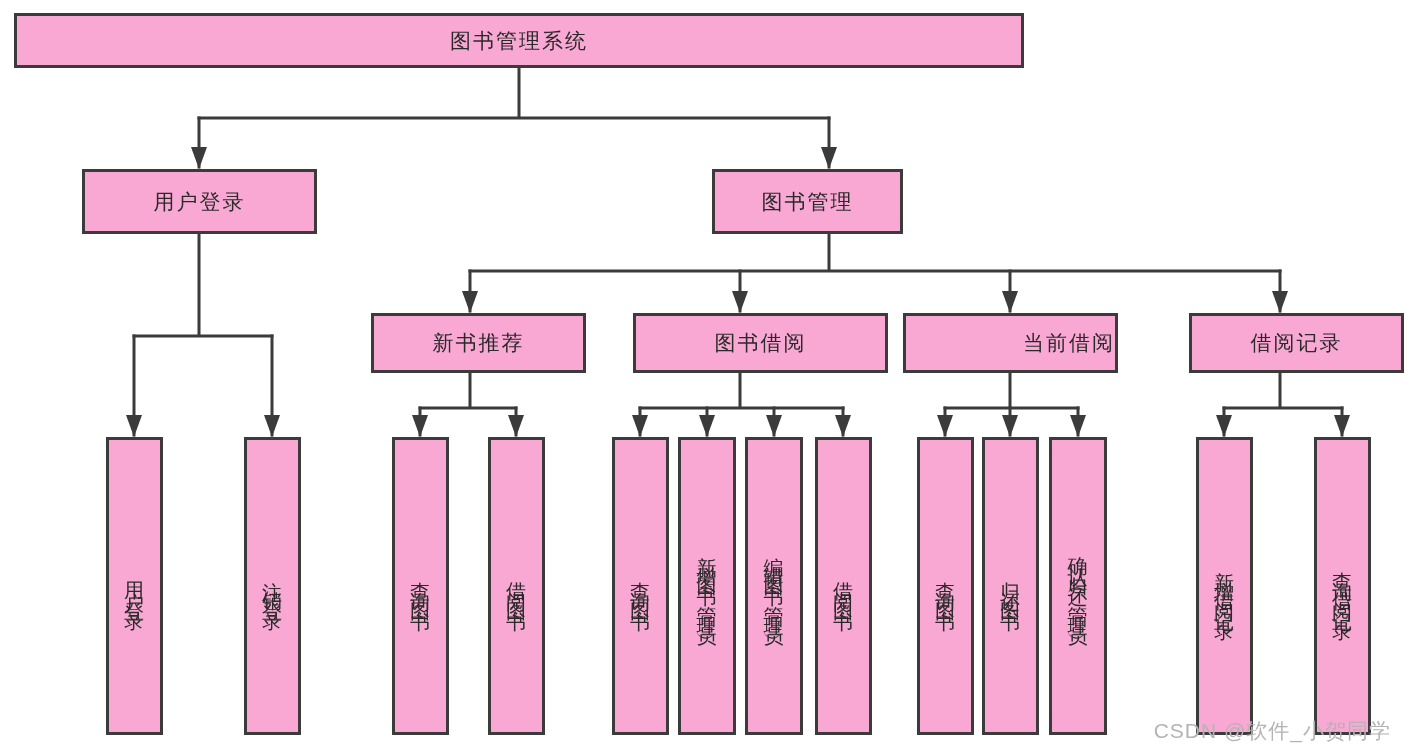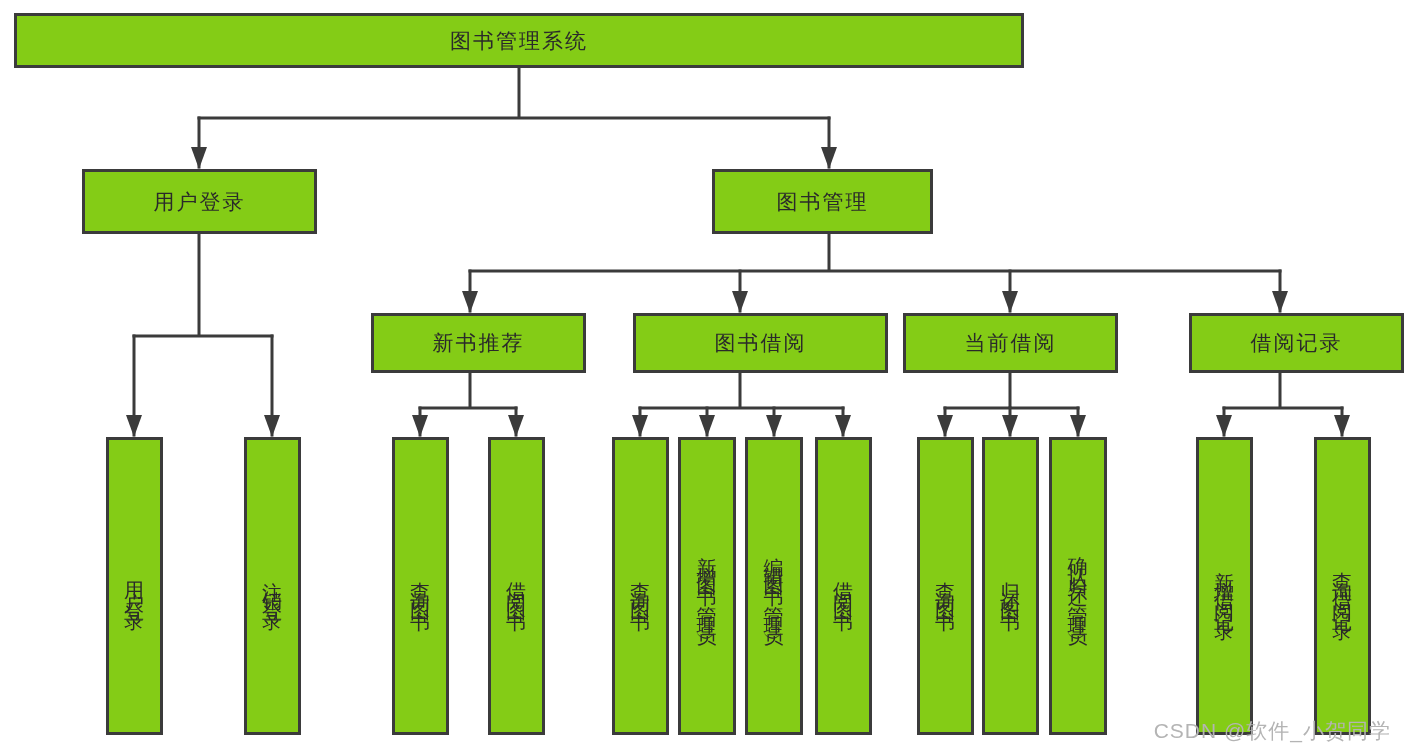--- a/index.html
+++ b/index.html
@@ -30,21 +30,21 @@
   .connectors path {
     fill: none;
     stroke: var(--line);
     stroke-width: 3;
     stroke-linecap: square;
   }
   .node {
     position: absolute;
     box-sizing: border-box;
     border: 3px solid var(--node_border);
-    background: #84cc16;
+    background: #f9a8d4;
     display: flex;
     align-items: center;
     justify-content: center;
     color: var(--node_text);
     z-index: 2;
   }
   .node.h span {
     font-size: 21px;
     letter-spacing: 2px;
     white-space: nowrap;
@@ -111,31 +111,31 @@
     <path marker-end="url(#ah)" d="M1342 408 V435"></path>
   </svg>
 
   <div class="node h" style="left:14px; top:13px; width:1010px; height:55px;">
     <span>图书管理系统</span>
   </div>
 
   <div class="node h" style="left:82px; top:169px; width:235px; height:65px;">
     <span>用户登录</span>
   </div>
-  <div class="node h" style="left:712px; top:169px; width:221px; height:65px;">
+  <div class="node h" style="left:712px; top:169px; width:191px; height:65px;">
     <span>图书管理</span>
   </div>
 
   <div class="node h" style="left:363px; top:313px; width:215px; height:60px;margin-left:8px;">
     <span>新书推荐</span>
   </div>
   <div class="node h" style="left:633px; top:313px; width:255px; height:60px;">
     <span>图书借阅</span>
   </div>
-  <div class="node h" style="left:903px; top:313px; width:215px; height:60px;">
+  <div class="node h" style="left:903px; top:313px; width:215px; height:60px;justify-content:flex-end;">
     <span>当前借阅</span>
   </div>
   <div class="node h" style="left:1172px; top:313px; width:215px; height:60px;margin-left:17px;">
     <span>借阅记录</span>
   </div>
 
   <div class="node v" style="left:106px; top:437px; width:57px; height:298px;">
     <span>用户登录</span>
   </div>
   <div class="node v" style="left:244px; top:437px; width:57px; height:298px;">

